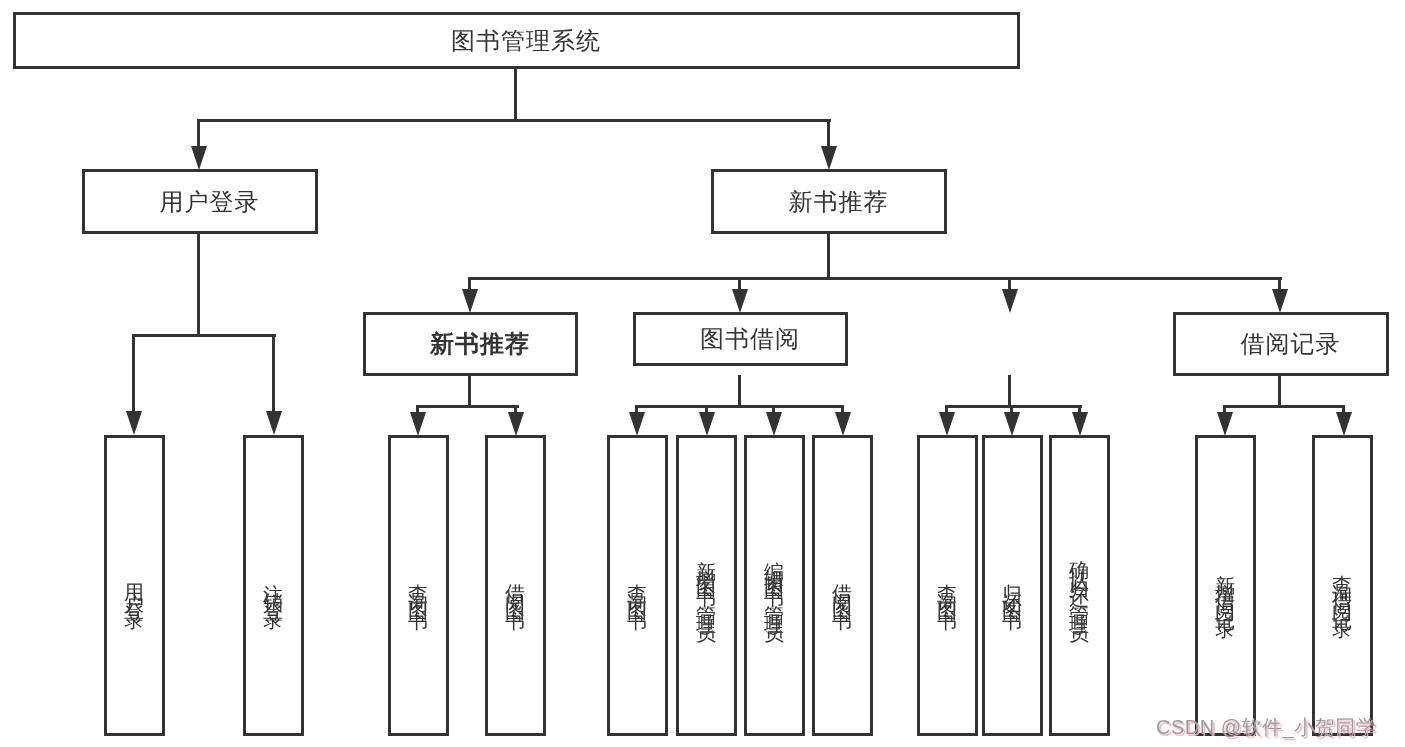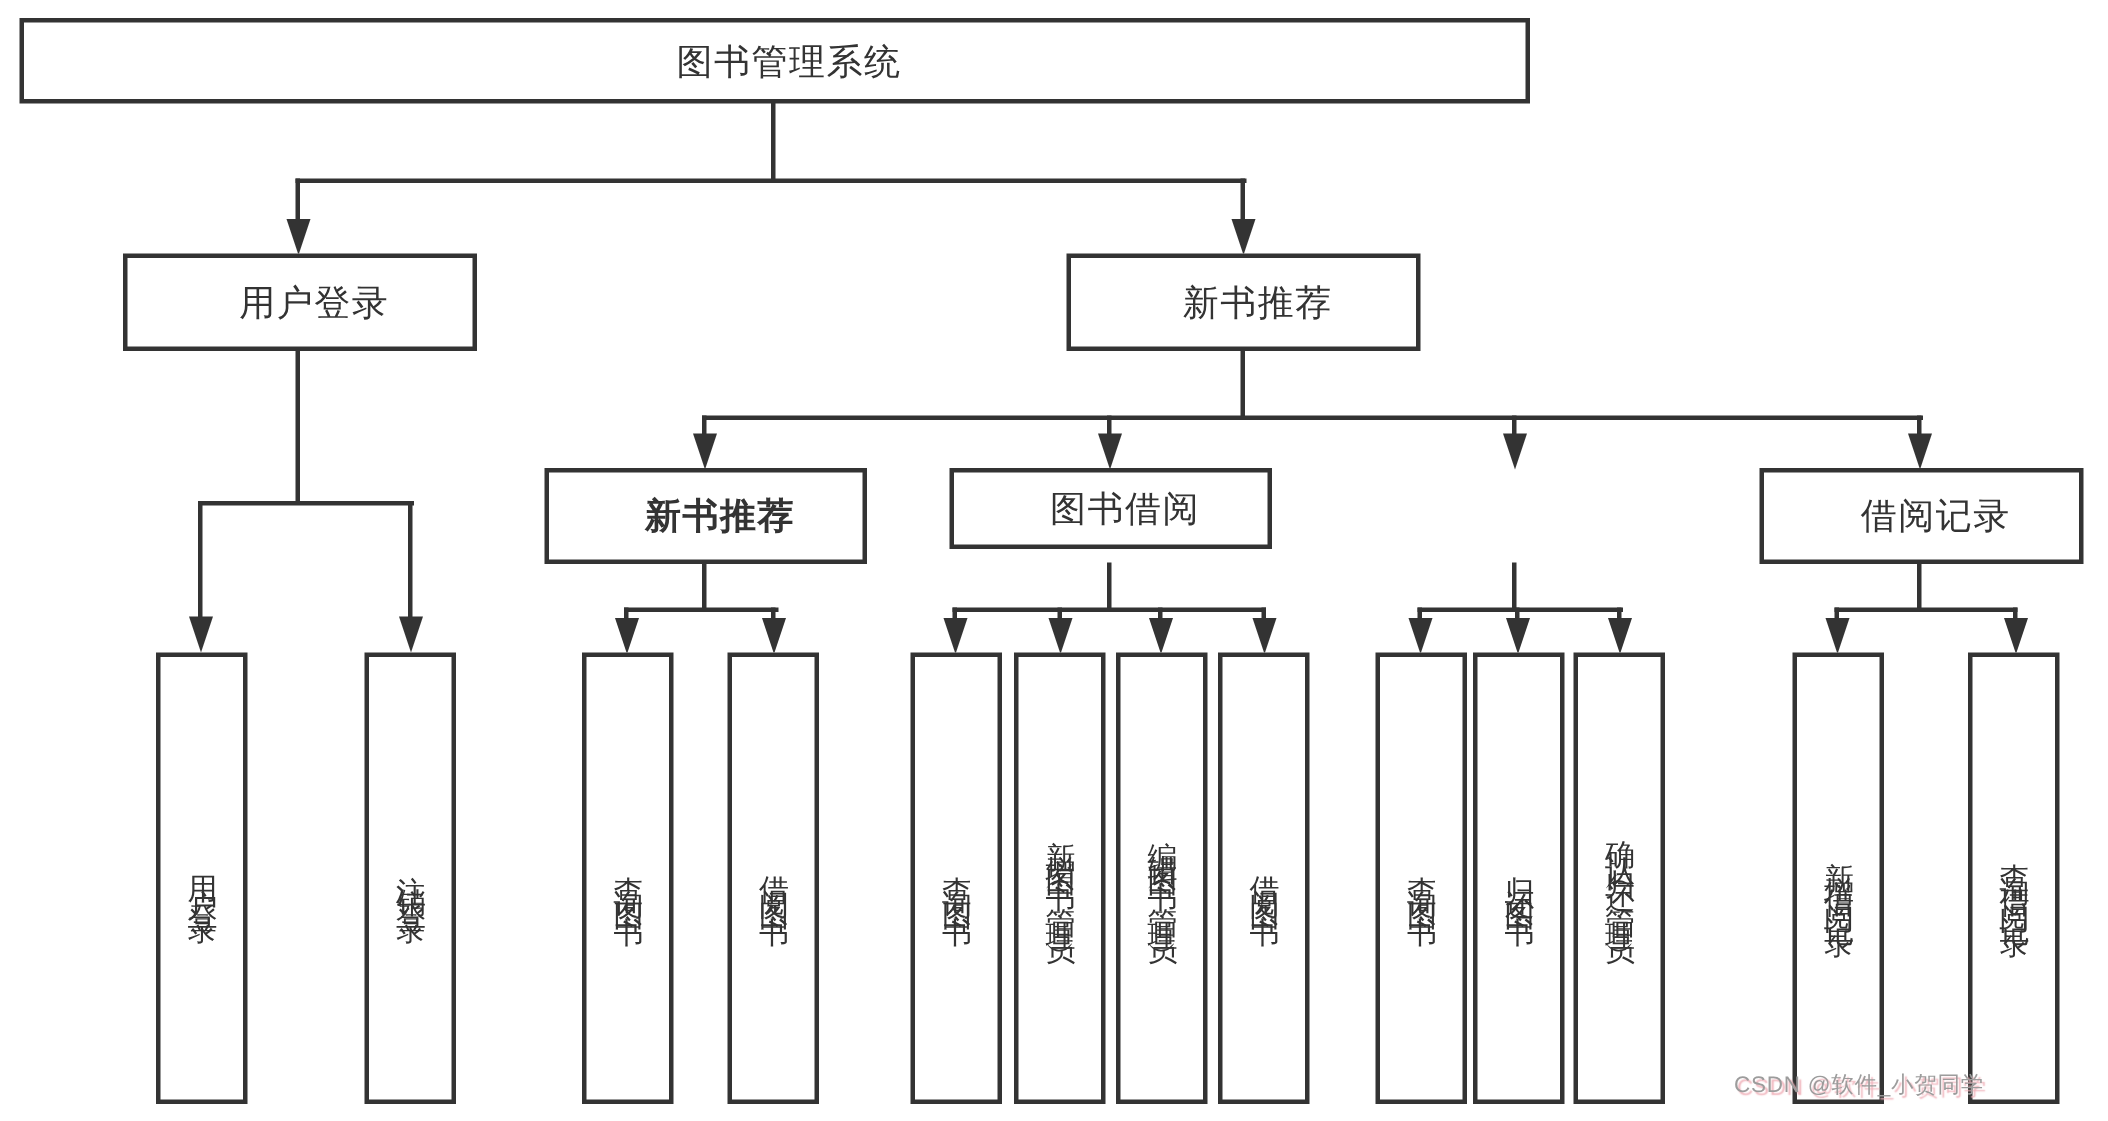--- a/index.html
+++ b/index.html
@@ -55,21 +55,21 @@
     width:0;
     height:0;
     border-left:8px solid transparent;
     border-right:8px solid transparent;
     border-top:24px solid var(--line);
   }
   .watermark{
     position:absolute;
     left:1156px;
     top:714px;
-    font-size:15px;
+    font-size:20px;
     letter-spacing:0.5px;
     color:var(--watermark-gray);
     text-shadow:2px 2px 1px var(--watermark-pink);
     white-space:nowrap;
     z-index:10;
   }
 </style>
 </head>
 <body>
 

